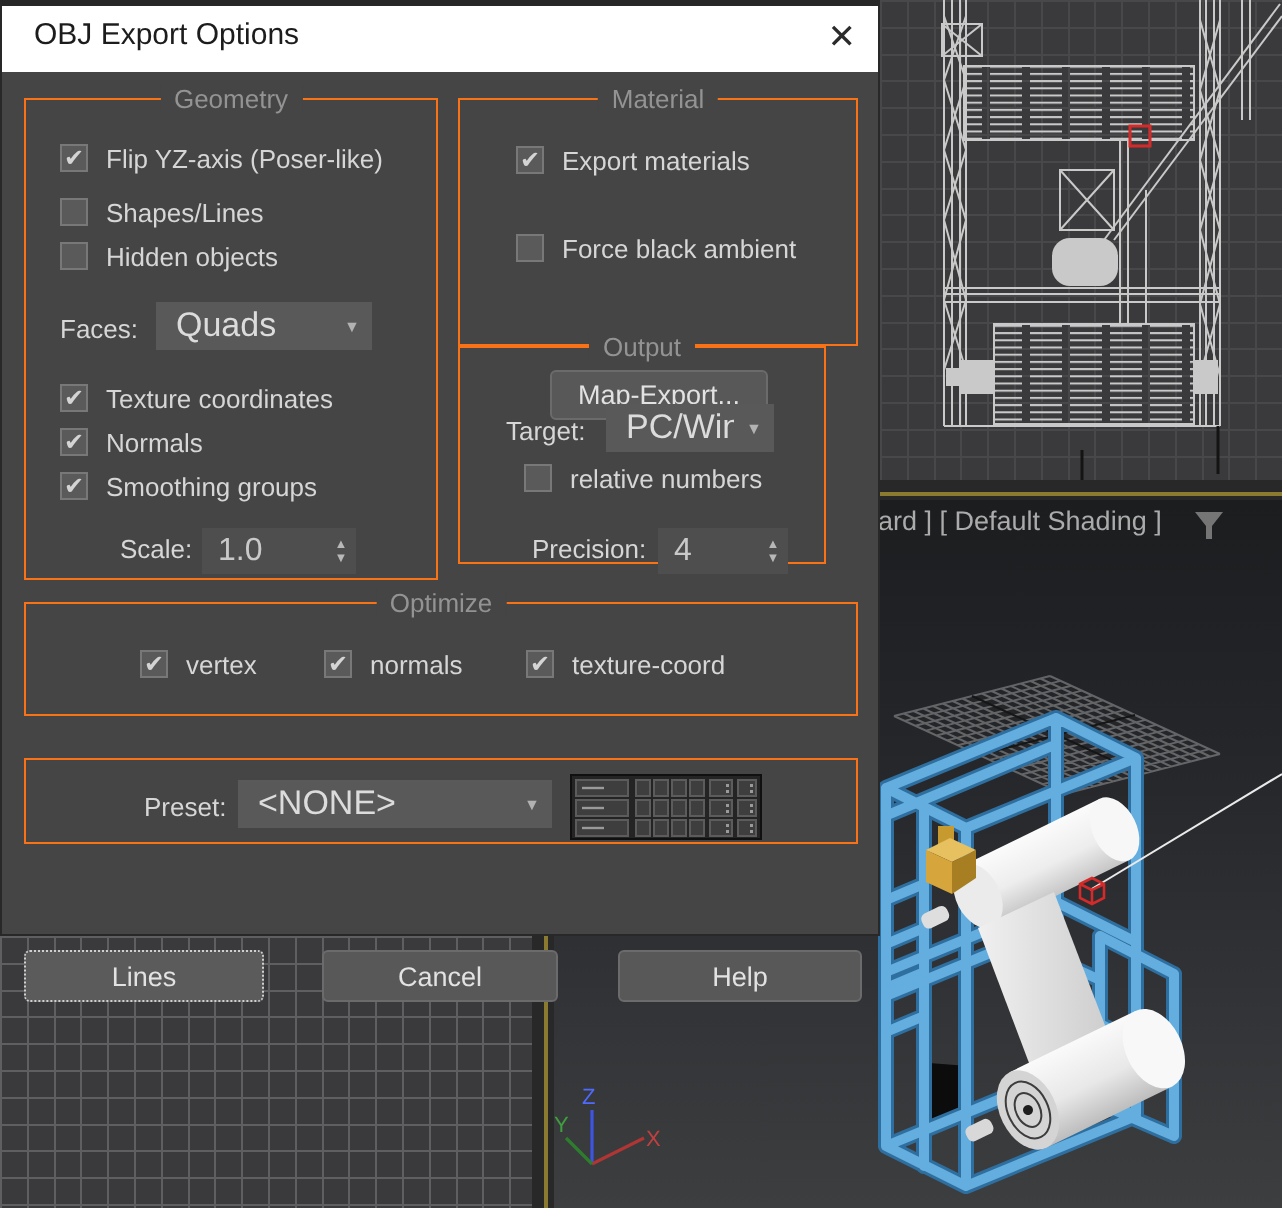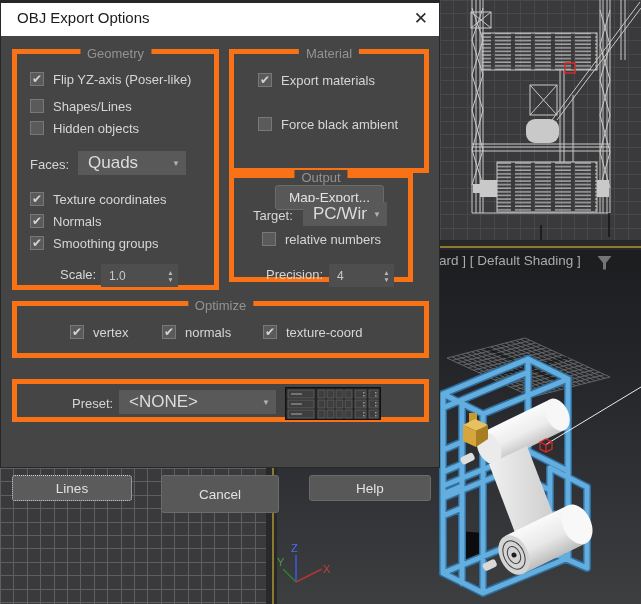--- a/index.html
+++ b/index.html
@@ -34,36 +34,36 @@
   .funnel{position:absolute;left:319px;top:4px;}
 
   
   #dialog{position:absolute;left:0;top:0;width:440px;height:468px;background:var(--dialog_bg);
     border:1px solid #282828;border-top:none;}
   #titlebar{position:absolute;left:0;top:0;width:100%;height:36px;background:var(--titlebar_bg);
     border-top:3px solid #272727;}
   #titlebar .title{position:absolute;left:16px;top:6px;font-size:15px;color:var(--titlebar_text);}
   #titlebar .close{position:absolute;right:11px;top:5px;font-size:17px;color:#2b2b2b;cursor:default;line-height:22px;}
 
-  .group{position:absolute;border:5px solid #f97316;padding-left:12px;}
+  .group{position:absolute;border:1px solid #f97316;padding-left:12px;}
   .grouptitle{position:absolute;top:-8px;left:50%;transform:translateX(-50%);
     background:var(--dialog_bg);padding:0 7px;color:var(--group_title);font-size:13px;white-space:nowrap;}
 
   .cbrow{position:absolute;display:flex;align-items:center;gap:9px;height:16px;}
   .cb{width:14px;height:14px;flex:0 0 14px;background:#5a5a5a;border:1px solid #787878;
     display:flex;align-items:center;justify-content:center;}
   .cb.checked::after{content:"✔";color:#d4d4d4;font-size:12px;line-height:1;}
   .cblabel{color:var(--label_text);font-size:13px;white-space:nowrap;}
 
   .fieldlabel{position:absolute;color:var(--label_text);font-size:13px;white-space:nowrap;}
   .dropdown{position:absolute;background:var(--control_bg);display:flex;align-items:center;height:24px;}
   .dd-text{flex:1;padding-left:10px;color:#dcdcdc;font-size:17px;white-space:nowrap;overflow:hidden;}
   .dd-arrow{width:20px;text-align:center;color:#b2b2b2;font-size:8px;}
   .spinfield{position:absolute;background:var(--field_bg);display:flex;align-items:center;height:23px;}
-  .spin-value{flex:1;padding-left:8px;color:#c9c9c9;font-size:12px;}
+  .spin-value{flex:1;padding-left:8px;color:#c9c9c9;font-size:16px;}
   .spinner{width:15px;display:flex;flex-direction:column;align-items:center;color:#b8b8b8;
     font-size:6.5px;line-height:7px;cursor:default;}
 
   .btn{position:absolute;background:var(--button_bg);border:1px solid #6b6b6b;border-radius:3px;
     color:#e2e2e2;font-size:13.5px;display:flex;align-items:center;justify-content:center;cursor:default;margin-top:44px;}
   .btn.focused{border:1px dotted #d0d0d0;background:#5b5b5b;}
 </style>
 </head>
 <body>
 
@@ -369,20 +369,20 @@
             <rect x="78" y="28" width="1.5" height="1.5"></rect>
           <rect x="90" y="25" width="1.5" height="1.5"></rect>
             <rect x="90" y="28" width="1.5" height="1.5"></rect>
         </g>
       </svg>
     </span>
 
     <div class="btn focused" style="left:11px;top:431px;width:120px;height:26px">
       <span>Lines</span>
     </div>
-    <div class="btn" style="left:160px;top:431px;width:118px;height:38px">
+    <div class="btn" style="left:160px;top:431px;width:118px;height:26px">
       <span>Cancel</span>
     </div>
     <div class="btn" style="left:308px;top:431px;width:122px;height:26px">
       <span>Help</span>
     </div>
   </div>
 </div>
 
 </body></html>

